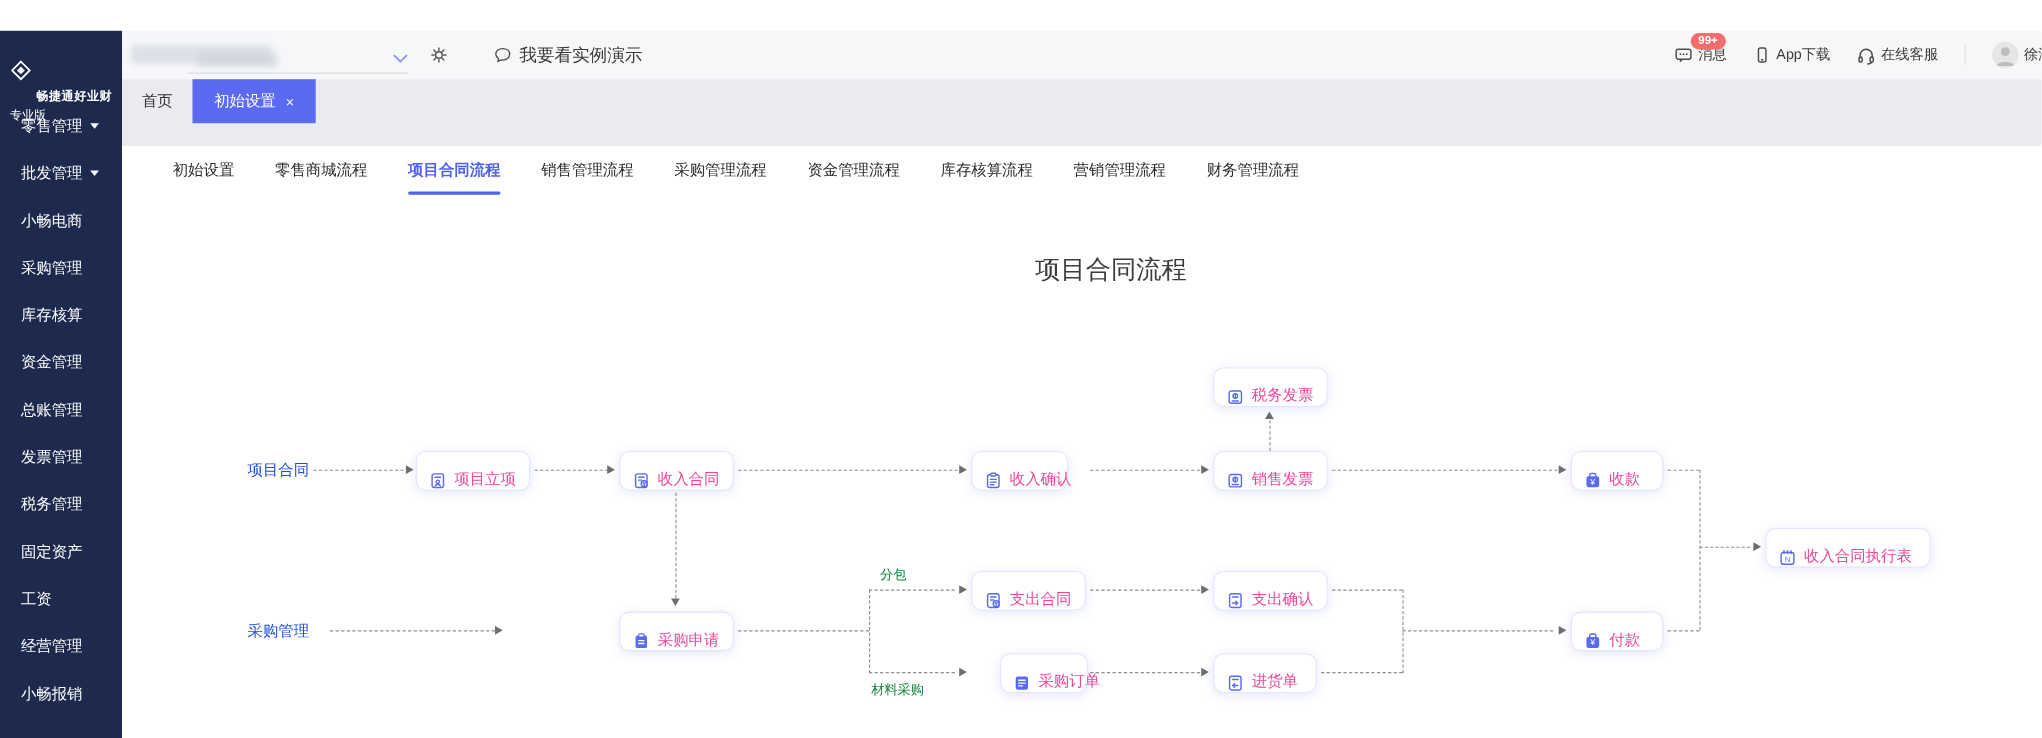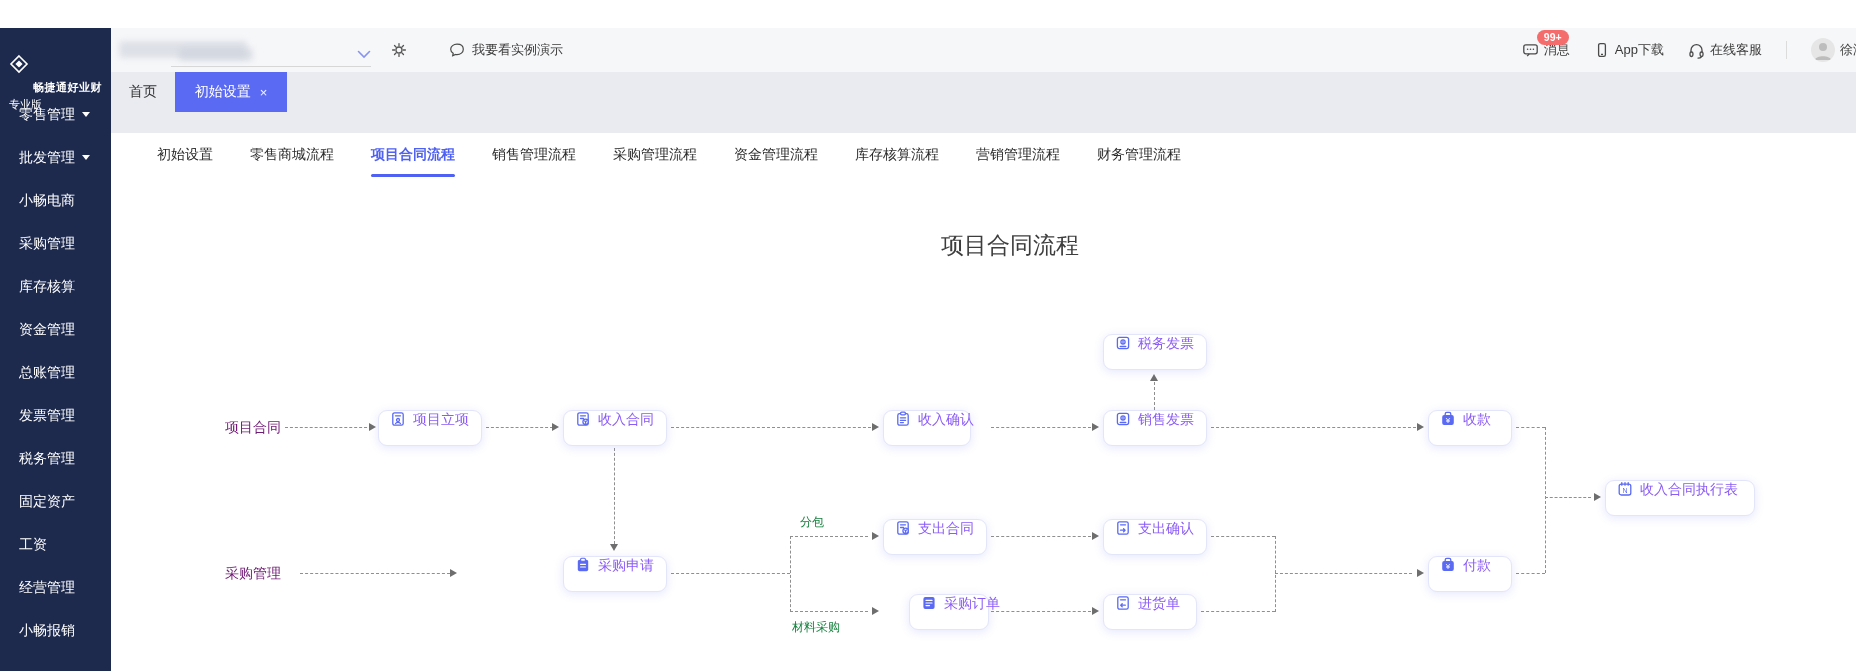--- a/index.html
+++ b/index.html
@@ -19,21 +19,21 @@
   .caret{display:inline-block;margin-left:7px;width:0;height:0;border-left:4px solid transparent;border-right:4px solid transparent;border-top:5px solid #fff;}
   
   #topbar{left:111px;top:28px;width:1745px;height:44px;background:#f6f7f9;display:flex;align-items:center;}
   #org-select{position:relative;margin-left:60px;width:200px;height:44px;cursor:pointer;}
   #org-underline{position:absolute;left:0;bottom:5px;width:200px;border-bottom:1px solid #d7d7d7;}
   .smudge{position:absolute;background:#c9ced8;border-radius:3px;filter:blur(3px);opacity:.55;}
   #smudge1{left:-52px;top:13px;width:128px;height:17px;}
   #smudge2{left:8px;top:20px;width:74px;height:13px;}
   #org-chevron{position:absolute;right:0;top:17px;}
   #gear-btn{margin-left:20px;cursor:pointer;display:flex;align-items:center;}
-  #demo-link{margin-left:42px;display:flex;align-items:center;gap:7px;font-size:13px;color:#3a3a3a;cursor:pointer;}
+  #demo-link{margin-left:42px;display:flex;align-items:center;gap:7px;font-size:16px;color:#3a3a3a;cursor:pointer;}
   #tb-right{position:absolute;right:-10px;top:0;height:44px;display:flex;align-items:center;gap:24px;font-size:13px;color:#3a3a3a;}
   .tb-item{display:flex;align-items:center;gap:5px;cursor:pointer;position:relative;white-space:nowrap;}
   #msg-badge{position:absolute;top:-11px;left:15px;background:#f56c6c;color:#fff;font-size:10.5px;line-height:1;padding:2px 7px;border-radius:9px;font-weight:bold;}
   .tb-divider{width:1px;height:18px;background:#dcdcdc;}
   #avatar{width:24px;height:24px;border-radius:50%;background:#e6e6e6;overflow:hidden;display:flex;align-items:flex-end;justify-content:center;}
   
   #tab-strip{left:111px;top:72px;width:1745px;height:61px;background:#e9ebf0;display:flex;align-items:flex-start;}
   .wtab{height:40px;display:flex;align-items:center;justify-content:center;font-size:14px;color:#333;cursor:pointer;}
   #wtab-home{width:64px;}
   #wtab-current{width:112px;background:#5b6af2;color:#fff;gap:9px;}
@@ -42,26 +42,26 @@
   #panel{left:111px;top:133px;width:1745px;height:538px;background:#fff;}
   #nav-row{left:111px;top:133px;width:1745px;height:44px;display:flex;align-items:stretch;padding-left:46px;box-sizing:border-box;gap:37px;background:#fff;}
   .nav-item{display:flex;align-items:center;font-size:14px;color:#2b2b2b;cursor:pointer;position:relative;white-space:nowrap;}
   .nav-item.active{color:#4f61f2;font-weight:bold;}
   .nav-item.active::after{content:"";position:absolute;left:0;right:0;bottom:0;height:3px;background:#4f61f2;border-radius:2px;}
   #nav-right{position:absolute;right:8px;top:0;height:44px;display:flex;align-items:center;gap:6px;font-size:13.5px;color:#444;}
   #nav-right .lbl{cursor:pointer;}
   #nav-pipe{color:#c9c9c9;margin:0 4px;}
   
   #flow-title{left:880px;top:230px;width:260px;text-align:center;font-size:23px;color:#3d3d3d;}
-  .lane-label{position:absolute;font-size:14px;color:#701a75;font-weight:500;white-space:nowrap;}
+  .lane-label{position:absolute;font-size:14px;color:#1d4ed8;font-weight:500;white-space:nowrap;}
   #lane1{left:225px;top:419px;}
   #lane2{left:225px;top:565px;}
-  .node{position:absolute;height:36px;box-sizing:border-box;display:flex;align-items:flex-start;gap:7px;padding:0 11px;
+  .node{position:absolute;height:36px;box-sizing:border-box;display:flex;align-items:flex-end;gap:7px;padding:0 11px;
         background:#fff;border:1px solid #e3e6fa;border-radius:9px;box-shadow:0 2px 10px rgba(90,104,242,.16);
-        font-size:14px;color:#8b5cf6;white-space:nowrap;cursor:pointer;}
+        font-size:14px;color:#ec4899;white-space:nowrap;cursor:pointer;}
   #n-project{left:378px;top:410px;width:104px;}
   #n-incontract{left:563px;top:410px;width:104px;}
   #n-inconfirm{left:883px;top:410px;width:88px;}
   #n-taxinv{left:1103px;top:334px;width:104px;}
   #n-salesinv{left:1103px;top:410px;width:104px;}
   #n-receipt{left:1428px;top:410px;width:84px;}
   #n-report{left:1605px;top:480px;width:150px;}
   #n-expcontract{left:883px;top:519px;width:104px;}
   #n-expconfirm{left:1103px;top:519px;width:104px;}
   #n-purreq{left:563px;top:556px;width:104px;}

